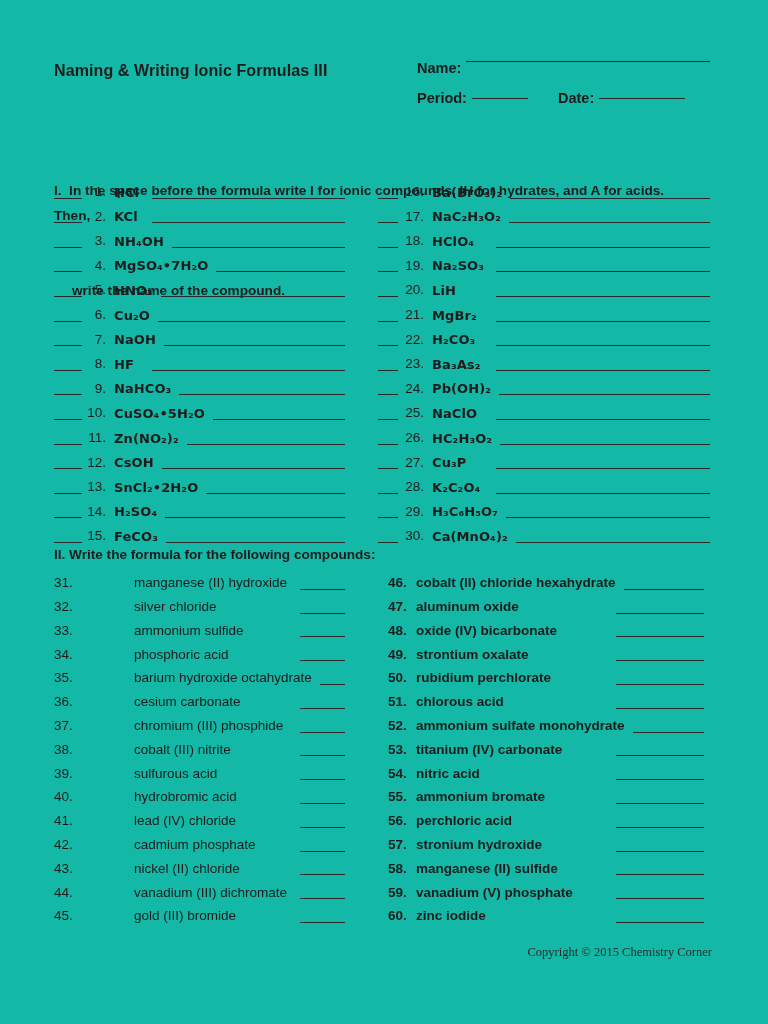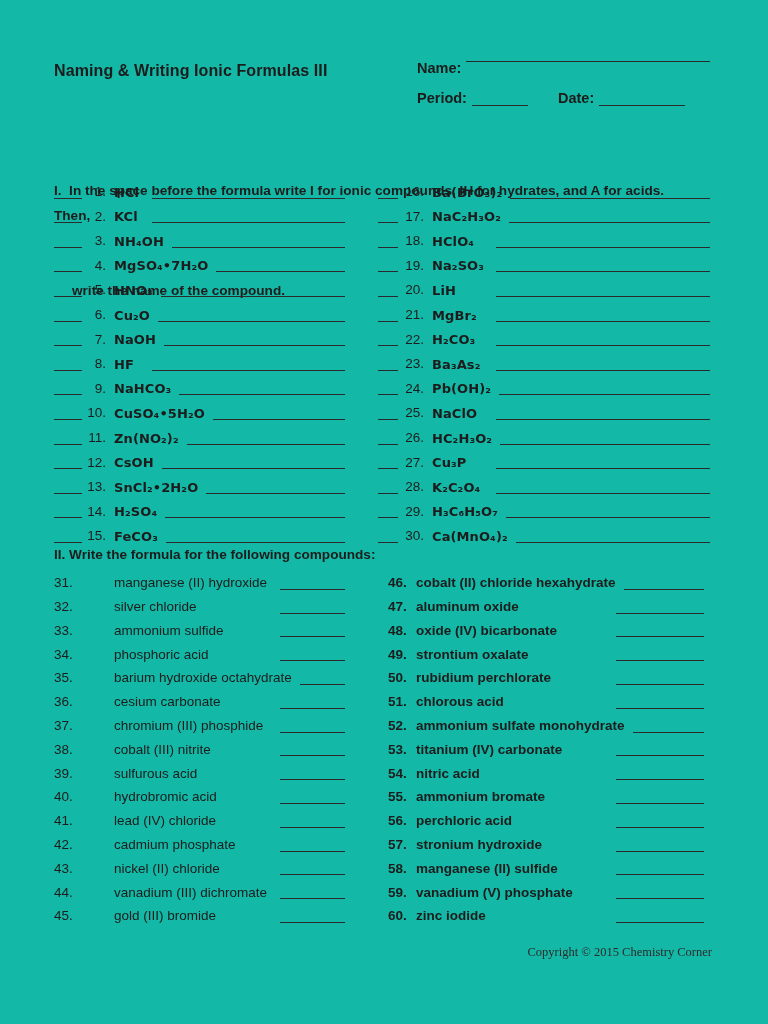--- a/index.html
+++ b/index.html
@@ -7,21 +7,21 @@
     position:relative; width:768px; height:1024px; background:#14b8a6;
     font-family:"Liberation Sans", sans-serif; color:#1c1c1c; overflow:hidden;
   }
   .title {
     position:absolute; left:54px; top:62px;
     font-size:16px; font-weight:bold; letter-spacing:0.1px;
   }
   .blank { display:inline-block; height:0; border-bottom:1.5px solid #2b2b2b; }
   
   .name-row { position:absolute; left:417px; top:61px; width:293px; display:flex; }
-  .pd-row   { position:absolute; left:417px; top:91px; width:268px; display:flex; align-items:flex-end; }
+  .pd-row   { position:absolute; left:417px; top:91px; width:268px; display:flex; align-items:center; }
   .hdr-label { font-size:14.5px; font-weight:bold; line-height:1; }
   .name-row .blank { flex:1; margin-left:5px; }
   .pd-row .blank.period { width:56px; margin-left:5px; }
   .pd-row .spacer { width:30px; }
   .pd-row .blank.date { flex:1; margin-left:5px; }
   
   .instructions { position:absolute; left:54px; top:128px; width:650px;
     font-size:13.6px; font-weight:bold; line-height:25px; white-space:pre-wrap; }
   .instructions .line2 { padding-left:18px; }
   
@@ -37,21 +37,21 @@
   .col-r .s1-row .formula { min-width:56px; }
   .s1-row .blank.pre { width:28px; }
   .col-r .s1-row .blank.pre { width:20px; }
   .s1-row .blank.fill { flex:1; margin-left:8px; }
   
   .s2-heading { position:absolute; left:54px; top:547px; font-size:13.6px; font-weight:bold; }
   .s2 { position:absolute; left:54px; top:566px; width:650px; display:flex; }
   .s2 .col-l { width:291px; margin-right:33px; }
   .s2 .col-r { width:326px;font-weight:bold; }
   .s2-row { display:flex; align-items:flex-end; height:23.8px; }
-  .s2-row .num { width:24px; margin-right:3px; font-size:13.5px; line-height:1; }
+  .s2-row .num { width:24px; margin-right:23px; font-size:13.5px; line-height:1; }
   .col-r .s2-row { padding-left:10px; }
   .col-r .s2-row .num { width:22px; margin-right:6px; }
   .s2-row .name { font-size:13.5px; line-height:1; }
   .col-l .s2-row .name { min-width:158px;padding-left:33px; }
   .col-r .s2-row .name { min-width:192px; }
   .s2-row .blank.fill { flex:1; margin-left:8px; }
   
   .footer { position:absolute; right:56px; top:945px;
     font-family:"Liberation Serif", serif; font-size:12.5px; color:#2b2b2b; }
 </style>

